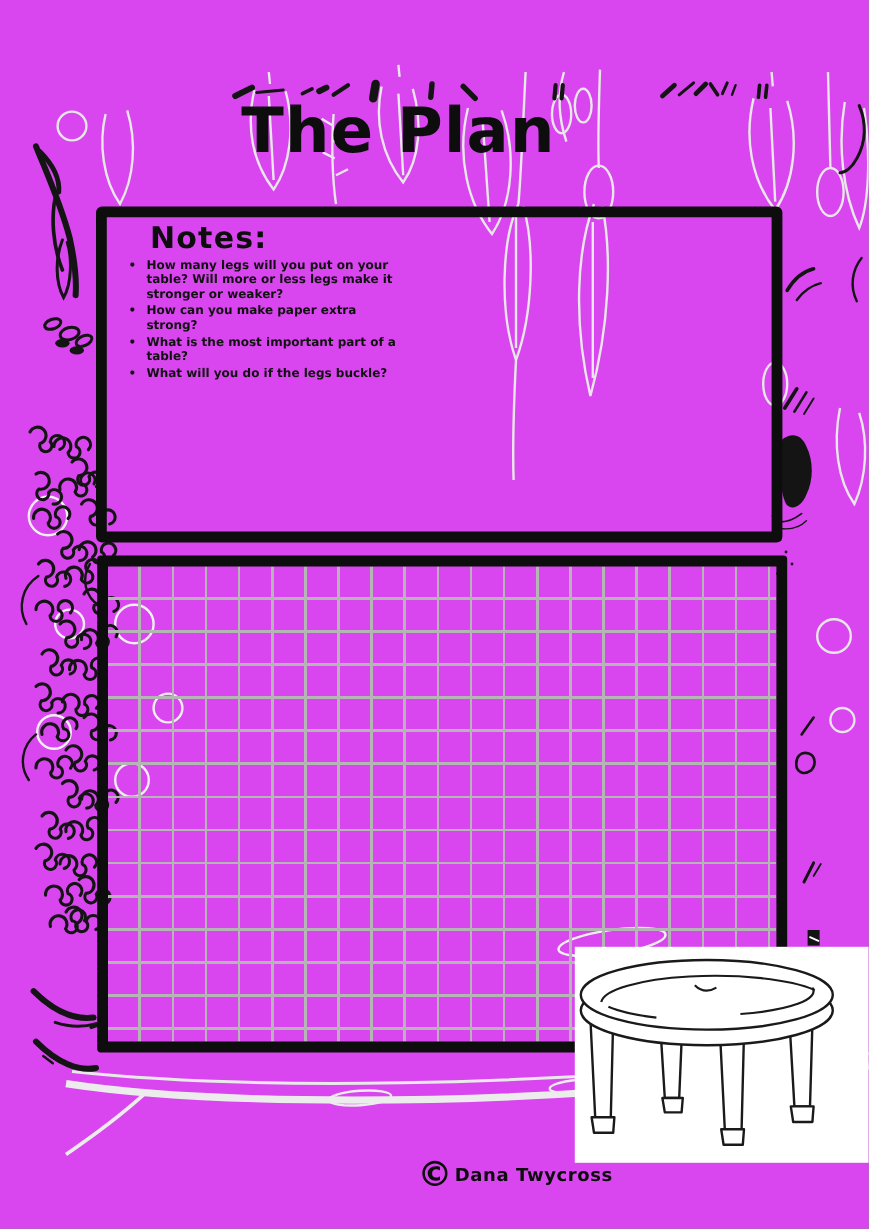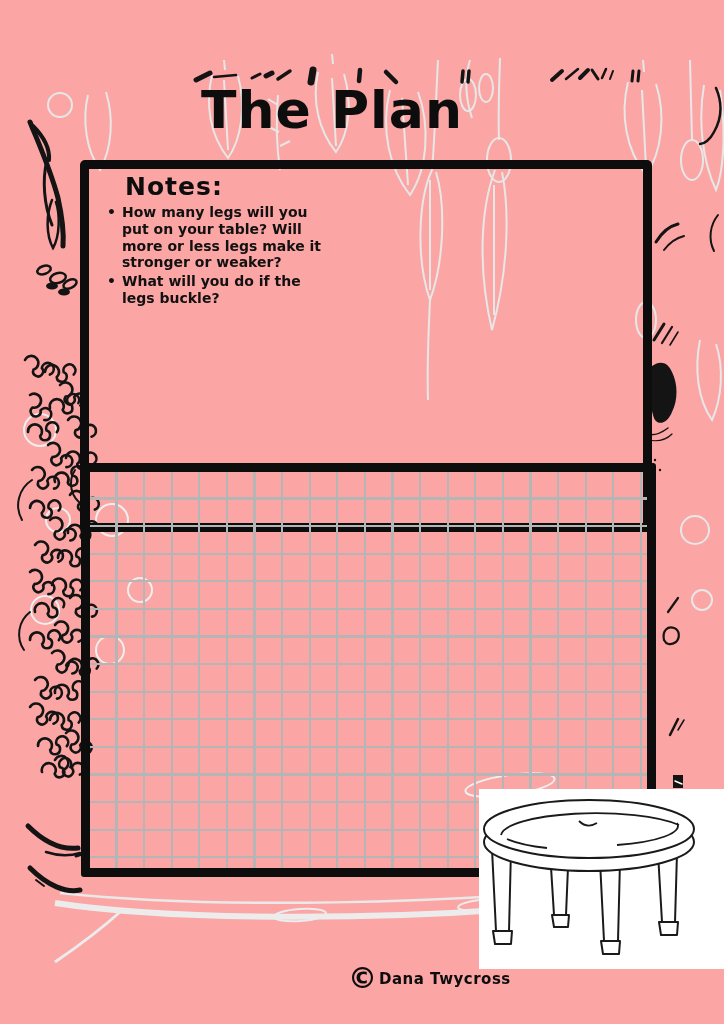--- a/index.html
+++ b/index.html
@@ -1,42 +1,42 @@
 <!DOCTYPE html>
 <html><head>
 <meta charset="utf-8">
 <style>
   html,body { margin:0; padding:0; background:#888; }
   .page {
     position:relative; width:724px; height:1024px; margin:0 auto;
-    background:#fca5a5; overflow:hidden;
+    background:#d946ef; overflow:hidden;
     font-family:"DejaVu Sans", sans-serif; color:#0e0e0e;
   }
   .layer { position:absolute; left:0; top:0; width:724px; height:1024px; }
   .layer.faint { z-index:1; }
   .layer.dark  { z-index:2; }
 
   .page-title {
     position:absolute; z-index:3; left:0; right:60px; top:80px; margin:0;
     text-align:center; font-size:52px; font-weight:bold; letter-spacing:1px;
     color:#0d0d0d;
   }
 
   .notes-box {
-    position:absolute; z-index:3; left:80px; top:160px;
-    width:572px; height:372px; box-sizing:border-box;
+    position:absolute; z-index:3; left:80px; top:172px;
+    width:572px; height:280px; box-sizing:border-box;
     border:9px solid #0d0d0d; border-radius:5px; background:transparent;
   }
   .notes-heading {
     margin:3px 0 3px 36px; font-size:25px; font-weight:bold;
     letter-spacing:1px; color:#0d0d0d;
   }
   .notes-list {
     margin:0 0 0 16px; padding:0; list-style:none; width:228px;
-    font-size:14px; font-weight:bold; line-height:1.2; color:#111;
+    font-size:10px; font-weight:bold; line-height:1.2; color:#111;
   }
   .notes-list li { position:relative; padding-left:17px; margin-bottom:2px; }
   .notes-list li::before { content:"\2022"; position:absolute; left:2px; top:0; }
 
   .grid-box {
     position:absolute; z-index:3; left:81px; top:463px;
     width:575px; height:414px; box-sizing:border-box;
     border:9px solid #0d0d0d; border-radius:3px;
     background-image:
       repeating-linear-gradient(to right, transparent 0 25.4px, var(--grid-line,#b5b5b5) 25.4px 27.6px),
@@ -221,20 +221,22 @@
       </g>
     </g>
   </svg>
 
   <h1 class="page-title">The Plan</h1>
 
   <section class="notes-box">
     <h2 class="notes-heading">Notes:</h2>
     <ul class="notes-list">
         <li>How many legs will you put on your table?  Will more or less legs make it stronger or weaker?</li>
+        <li>How can you make paper extra strong?</li>
+        <li>What is the most important part of a table?</li>
         <li>What will you do if the legs buckle?</li>
       </ul>
   </section>
 
   <section class="grid-box" style="--grid-line: #b5b5b5;"></section>
 
   <div class="table-illustration">
     <svg width="245" height="180" viewBox="0 0 245 180" aria-hidden="true">
       <g stroke="#1a1a1a" stroke-width="2" fill="#ffffff" stroke-linejoin="round">
 

